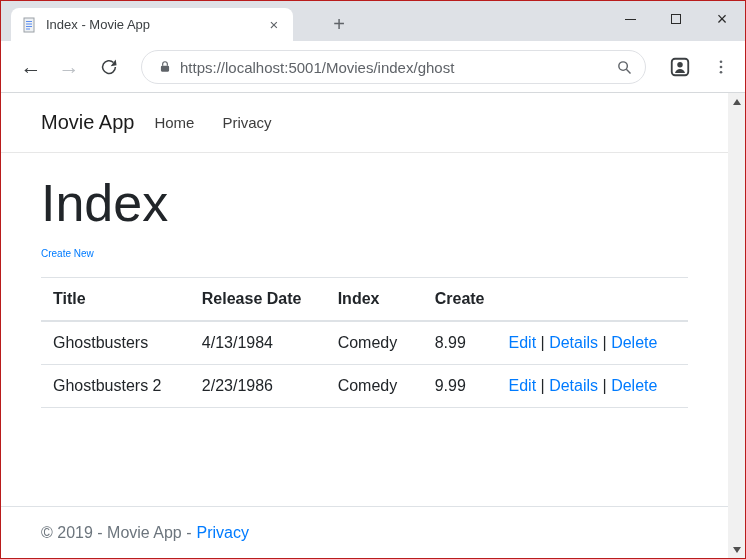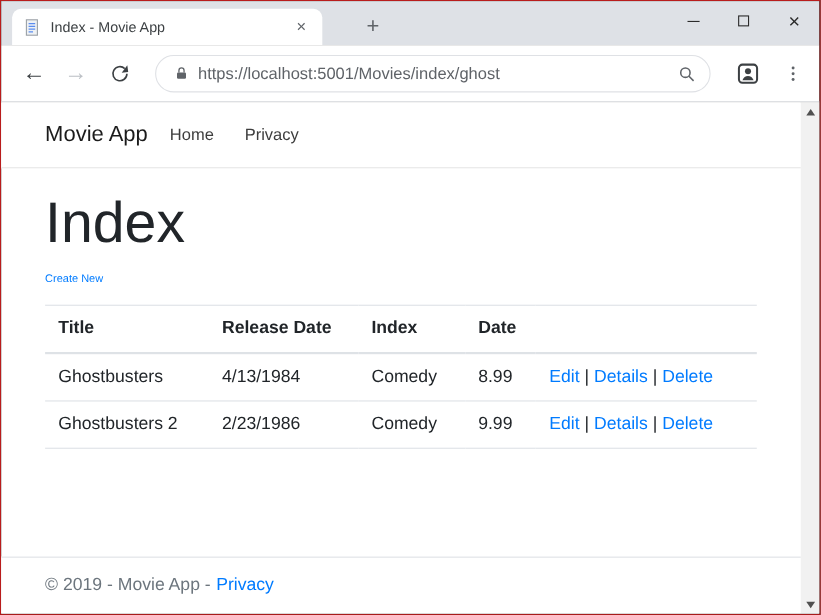--- a/index.html
+++ b/index.html
@@ -124,22 +124,22 @@
   .col-title { width: 23%; }
   .col-date { width: 21%; }
   .col-genre { width: 15%; }
   .col-price { width: 10%; }
   .action-link { color: #007bff; text-decoration: none; }
   .sep { color: #212529; }
 
   
   .site-footer {
     position: absolute; left: 0; right: 0; bottom: 0; height: 52px;
-    border-top: 1px solid #dee2e6; display: flex; 
-    padding: 16px 40px; font-size: 16px; color: #6c757d; background: #fff;
+    border-top: 1px solid #dee2e6; display: flex; align-items: center;
+    padding: 4px 40px; font-size: 16px; color: #6c757d; background: #fff;
   }
   .footer-link { color: #007bff; text-decoration: none; margin-left: 5px; }
 </style>
 </head>
 <body>
 
 <div class="window">
 
   <div class="tabstrip">
     <div class="tab">
@@ -220,21 +220,21 @@
       <div class="main">
         <h1 class="page-title">Index</h1>
         <a class="create-link" href="#">Create New</a>
 
         <table class="movies">
           <thead>
             <tr>
               <th class="col-title">Title</th>
               <th class="col-date">Release Date</th>
               <th class="col-genre">Index</th>
-              <th class="col-price">Date</th>
+              <th class="col-price">Create</th>
               <th></th>
             </tr>
           </thead>
           <tbody>
             <tr>
               <td>Ghostbusters</td>
               <td>4/13/1984</td>
               <td>Comedy</td>
               <td>8.99</td>
               <td>

